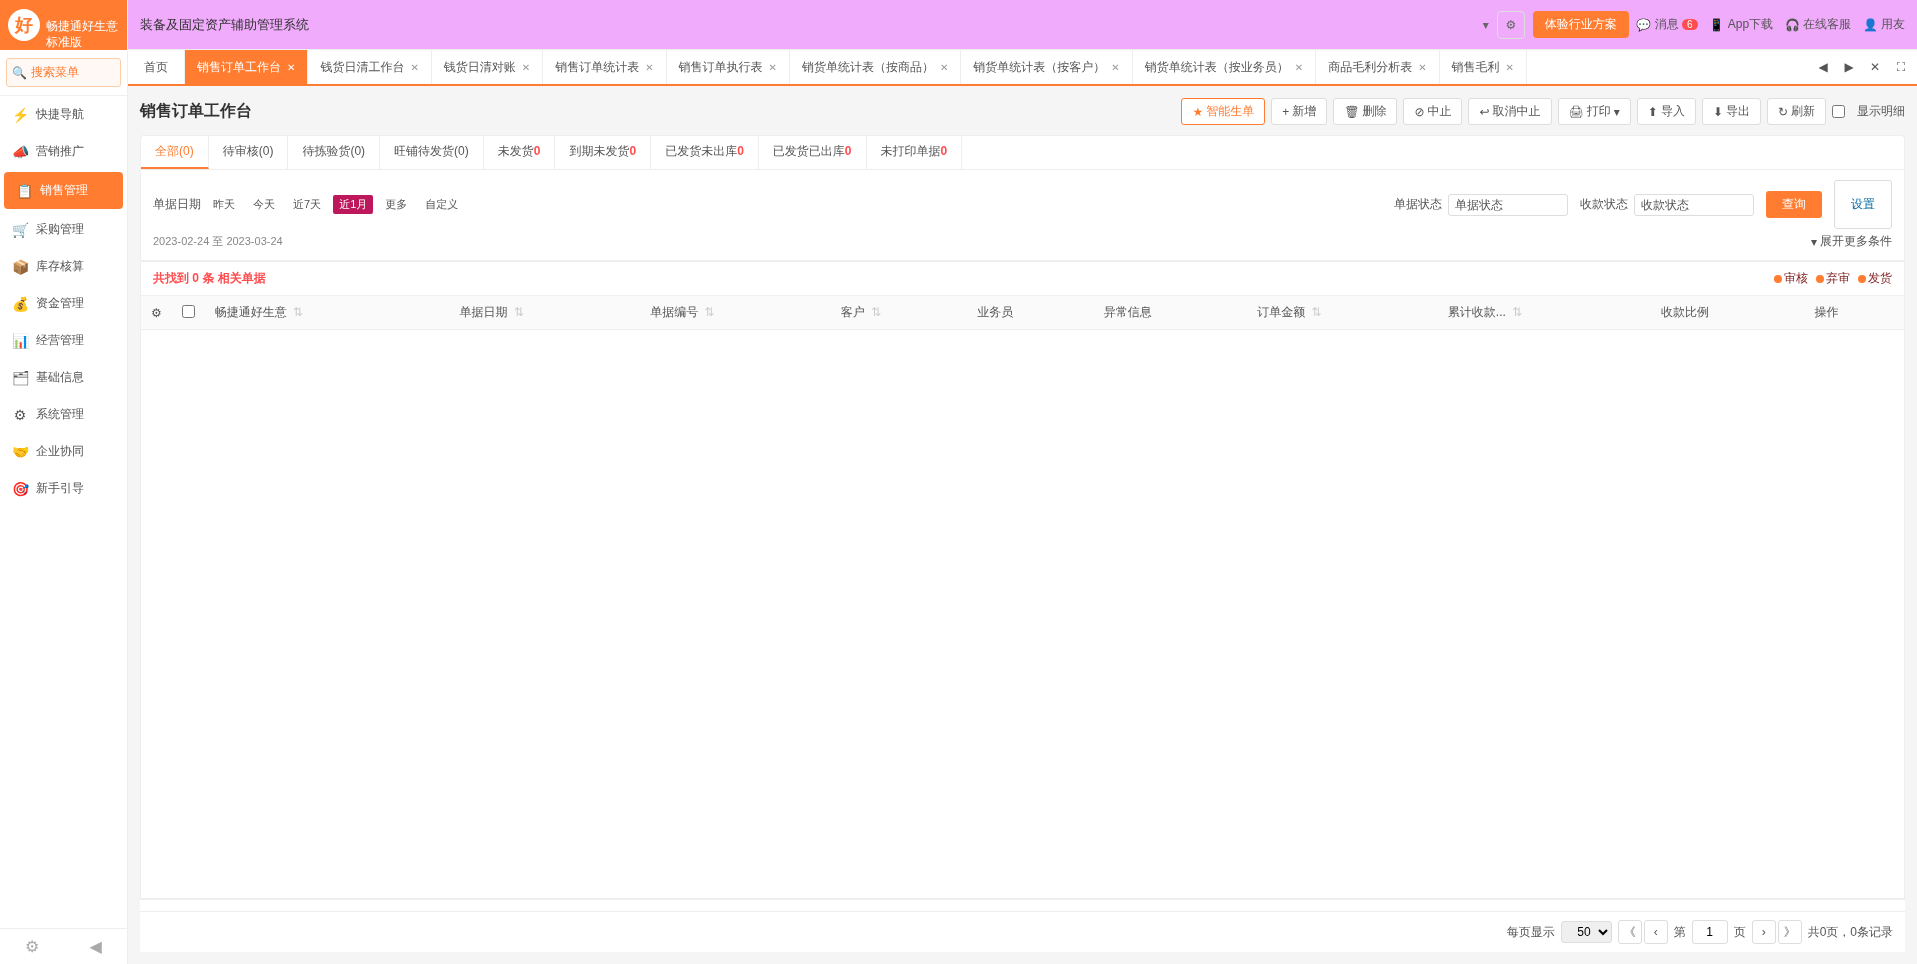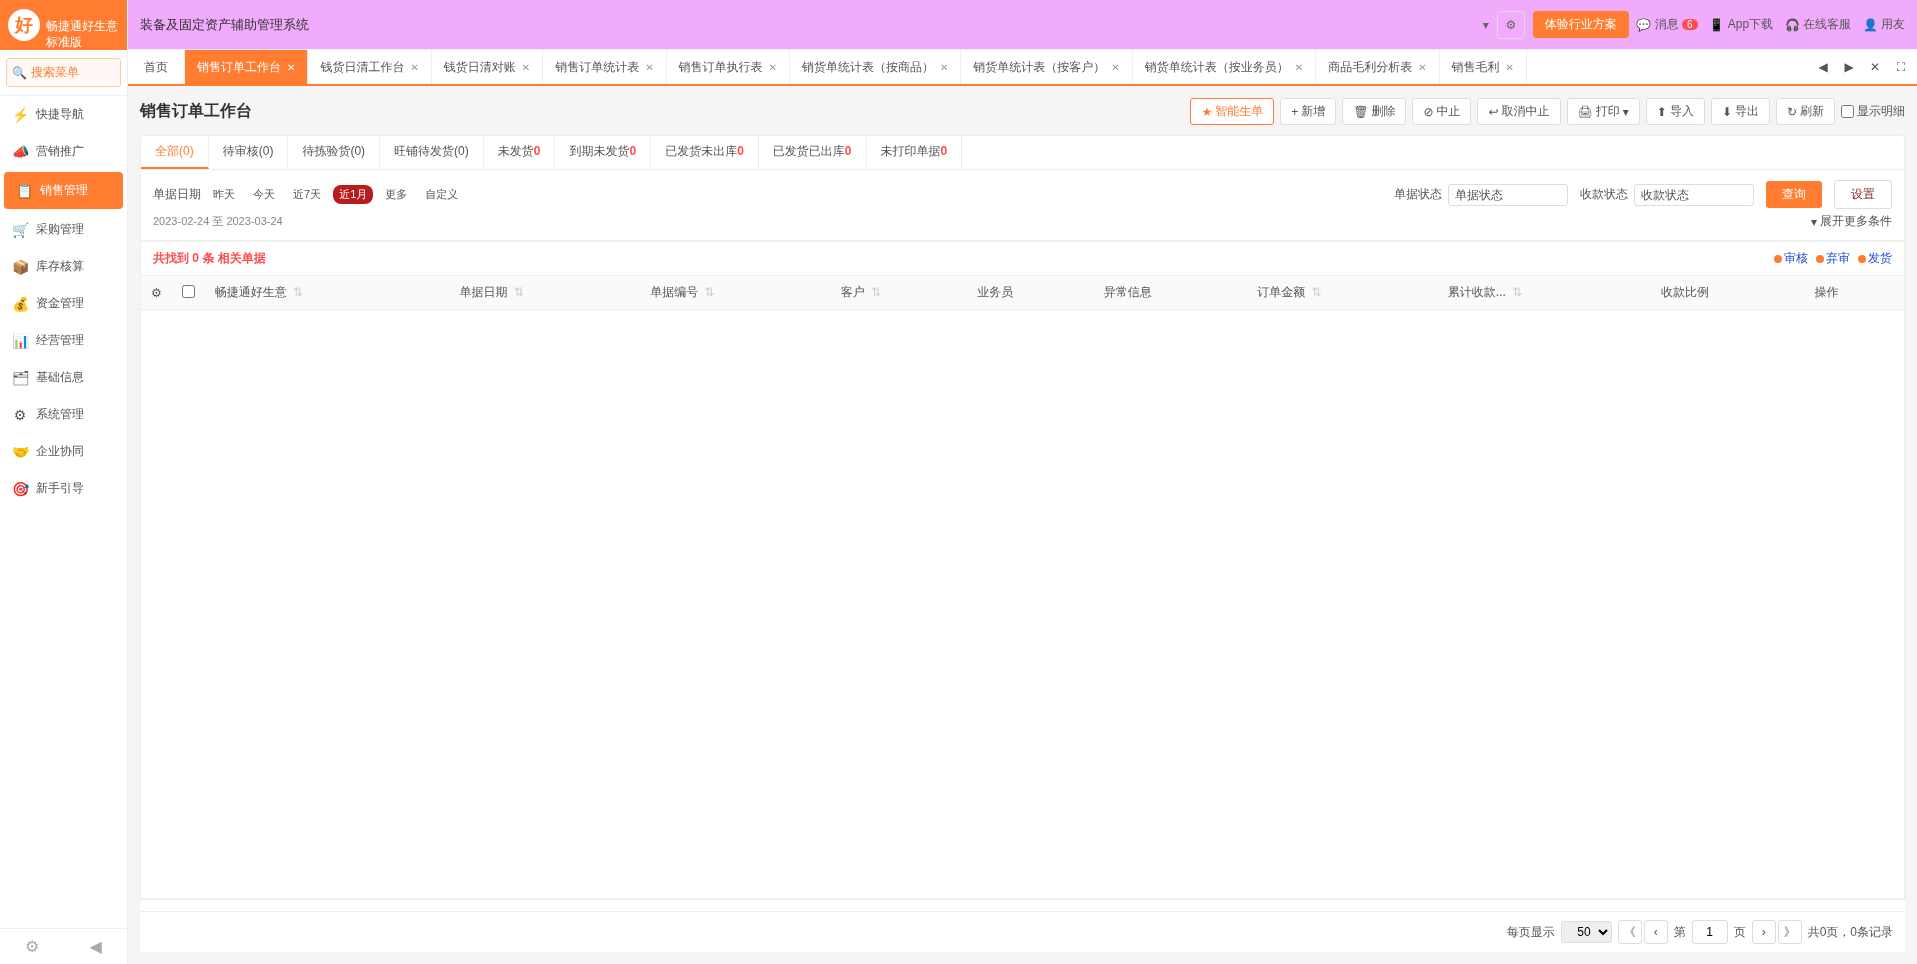--- a/index.html
+++ b/index.html
@@ -40,48 +40,48 @@
     .tab-nav { display: flex; align-items: center; gap: 2px; margin-left: auto; padding: 0 4px; }
     .tab-nav-btn { width: 24px; height: 24px; display: flex; align-items: center; justify-content: center; cursor: pointer; color: #555; font-size: 12px; }
 
     
     .content { flex: 1; display: flex; flex-direction: column; overflow: hidden; background: #f5f5f5; padding: 12px; }
     .content-header { display: flex; align-items: center; justify-content: space-between; margin-bottom: 10px; }
     .content-title { font-size: 16px; font-weight: 600; color: #333; }
     .content-toolbar { display: flex; align-items: center; gap: 6px; }
     .btn-smart { background: #fff; border: 1px solid #ff7c30; color: #ff7c30; padding: 4px 10px; border-radius: 3px; cursor: pointer; display: flex; align-items: center; gap: 3px; font-size: 12px; }
     .btn-default { background: #fff; border: 1px solid #ddd; color: #555; padding: 4px 10px; border-radius: 3px; cursor: pointer; display: flex; align-items: center; gap: 3px; font-size: 12px; }
-    .checkbox-label { display: flex; align-items: center; gap: 3px; font-size: 12px; color: #555; }
+    .checkbox-label { display: flex; align-items: center; gap: 12px; font-size: 12px; color: #555; }
 
     
     .filter-tabs { display: flex; gap: 0; background: #fff; border-radius: 4px 4px 0 0; border: 1px solid #eee; border-bottom: none; overflow: hidden; }
     .filter-tab { padding: 7px 14px; cursor: pointer; color: #555; font-size: 12px; border-right: 1px solid #eee; white-space: nowrap; }
     .filter-tab.active { color: #ff7c30; border-bottom: 2px solid #ff7c30; }
 
     
     .filter-area { background: #fff; padding: 10px 12px; border: 1px solid #eee; margin-top: 0; }
     .filter-row { display: flex; align-items: center; gap: 12px; flex-wrap: wrap; }
     .filter-item { display: flex; align-items: center; gap: 6px; font-size: 12px; color: #555; }
     .filter-label { white-space: nowrap; color: #555; }
     .filter-date-range { color: #888; font-size: 11px; }
     .date-btn { padding: 2px 6px; border-radius: 3px; cursor: pointer; font-size: 11px; color: #555; }
-    .date-btn.active { background: #b91c1c; color: #fff; border-radius: 8px; }
+    .date-btn.active { background: #be185d; color: #fff; border-radius: 2px; }
     .filter-select { border: 1px solid #ddd; border-radius: 3px; padding: 3px 20px 3px 6px; color: #555; background: #fff; cursor: pointer; min-width: 120px; appearance: none; }
     .expand-btn { display: flex; align-items: center; gap: 3px; color: #555; cursor: pointer; font-size: 12px; margin-left: auto; }
     .query-btn { background: #ff7c30; color: #fff; border: none; padding: 5px 16px; border-radius: 3px; cursor: pointer; font-size: 12px; }
-    .set-btn { background: #fff; color: #7f1d1d; border: 1px solid #ddd; padding: 5px 16px; border-radius: 3px; cursor: pointer; font-size: 12px; }
+    .set-btn { background: #fff; color: #0369a1; border: 1px solid #ddd; padding: 15px 16px; border-radius: 3px; cursor: pointer; font-size: 12px; }
 
     
     .table-area { flex: 1; background: #fff; border: 1px solid #eee; display: flex; flex-direction: column; overflow: hidden; }
     .table-info-bar { padding: 8px 12px; display: flex; align-items: center; justify-content: space-between; border-bottom: 1px solid #f0f0f0; }
     .table-count { color: #555; font-size: 12px; }
     .table-count span { color: #ff4d4f; font-weight: bold; }
     .table-actions { display: flex; gap: 8px; }
     .table-action-btn { color: #555; font-size: 12px; cursor: pointer; display: flex; align-items: center; gap: 2px; }
-    .table-action-btn.orange { color: #1d4ed8; }
+    .table-action-btn.orange { color: #7f1d1d; }
 
     
     .data-table { width: 100%; border-collapse: collapse; font-size: 12px; }
     .data-table th { background: #fafafa; border-bottom: 1px solid #eee; padding: 8px 10px; text-align: left; color: #555; font-weight: 500; white-space: nowrap; }
     .data-table th .sort-icon { color: #ccc; margin-left: 3px; }
     .table-scroll { flex: 1; overflow: auto; }
 
     
     .empty-state { display: flex; flex-direction: column; align-items: center; justify-content: center; padding: 60px 0; }
 

